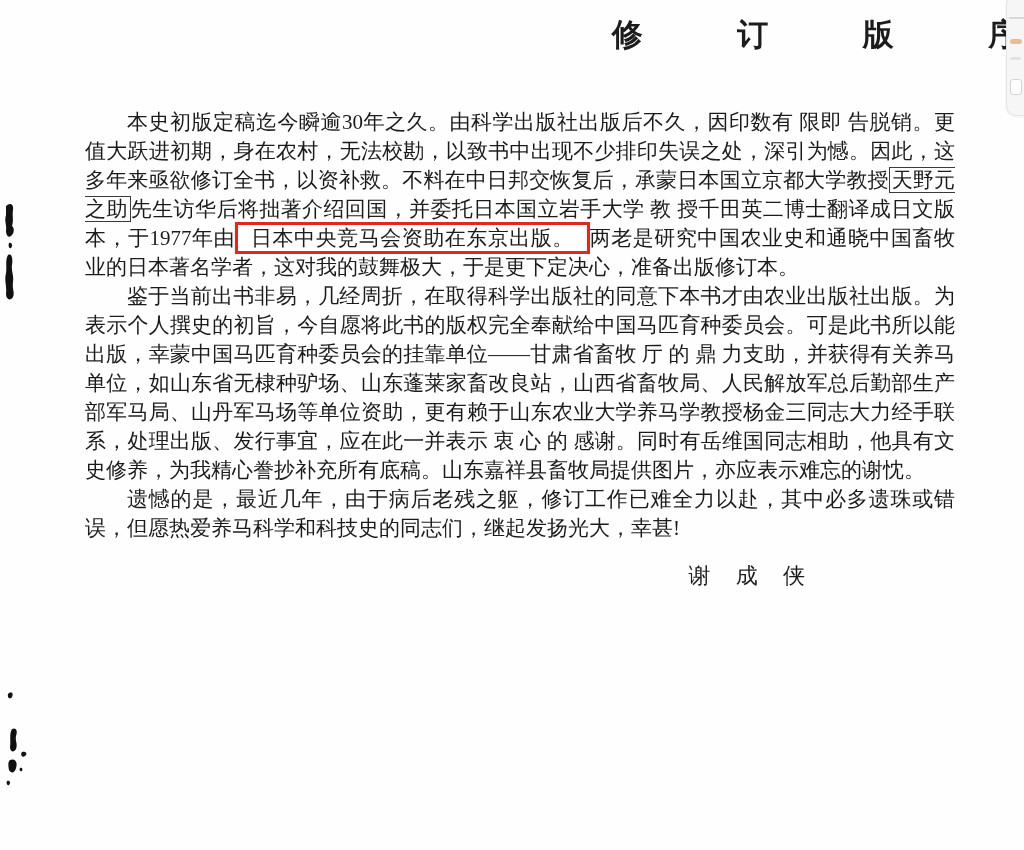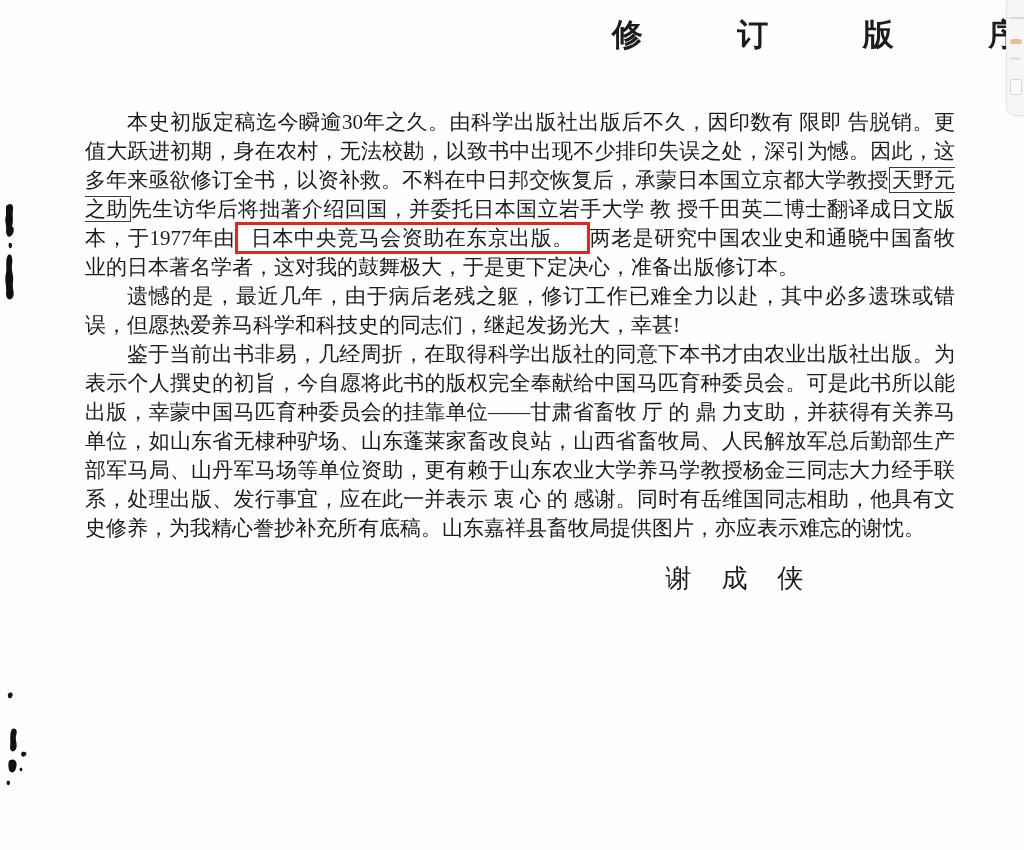--- a/index.html
+++ b/index.html
@@ -44,21 +44,21 @@
   }
   .red-box {
     border: 3px solid #dc2a1e;
     padding: 1px 13px;
     margin: -3px 0;
   }
   .signature {
     margin-top: 18px;
     width: 815px;
     text-align: right;
-    font-size: 26px;
+    font-size: 22px;
     letter-spacing: 0.45em;
     color: #1b1b1b;
   }
   .ink-marks {
     position: absolute; left: 0; top: 0;
     width: 60px; height: 850px;
     pointer-events: none;
   }
   
   .floating-widget {
@@ -99,23 +99,23 @@
 <body>
 
 <div class="scan-page">
 
   <h1 class="doc-title">修  订  版  序</h1>
 
   <div class="doc-body">
     <p><span>本史初版定稿迄今瞬逾30年之久。由科学出版社出版后不久，因印数有 限即 告脱销。更值大跃进初期，身在农村，无法校勘，以致书中出现不少排印失误之处，深引为憾。因此，这多年来亟欲修订全书，以资补救。不料在中日邦交恢复后，承蒙日本国立京都大学教授</span><span class="name-box">天野元之助</span><span>先生访华后将拙著介绍回国，并委托日本国立岩手大学 教 授千田英二博士翻译成日文版本，于1977年由</span><span class="red-box">日本中央竞马会资助在东京出版。</span><span>两老是研究中国农业史和通晓中国畜牧业的日本著名学者，这对我的鼓舞极大，于是更下定决心，准备出版修订本。</span></p>
 
 
+    <p>鉴于当前出书非易，几经周折，在取得科学出版社的同意下本书才由农业出版社出版。为表示个人撰史的初旨，今自愿将此书的版权完全奉献给中国马匹育种委员会。可是此书所以能出版，幸蒙中国马匹育种委员会的挂靠单位——甘肃省畜牧 厅 的 鼎 力支助，并获得有关养马单位，如山东省无棣种驴场、山东蓬莱家畜改良站，山西省畜牧局、人民解放军总后勤部生产部军马局、山丹军马场等单位资助，更有赖于山东农业大学养马学教授杨金三同志大力经手联系，处理出版、发行事宜，应在此一并表示 衷 心 的 感谢。同时有岳维国同志相助，他具有文史修养，为我精心誊抄补充所有底稿。山东嘉祥县畜牧局提供图片，亦应表示难忘的谢忱。</p>
+
     <p>遗憾的是，最近几年，由于病后老残之躯，修订工作已难全力以赴，其中必多遗珠或错误，但愿热爱养马科学和科技史的同志们，继起发扬光大，幸甚!</p>
-
-    <p>鉴于当前出书非易，几经周折，在取得科学出版社的同意下本书才由农业出版社出版。为表示个人撰史的初旨，今自愿将此书的版权完全奉献给中国马匹育种委员会。可是此书所以能出版，幸蒙中国马匹育种委员会的挂靠单位——甘肃省畜牧 厅 的 鼎 力支助，并获得有关养马单位，如山东省无棣种驴场、山东蓬莱家畜改良站，山西省畜牧局、人民解放军总后勤部生产部军马局、山丹军马场等单位资助，更有赖于山东农业大学养马学教授杨金三同志大力经手联系，处理出版、发行事宜，应在此一并表示 衷 心 的 感谢。同时有岳维国同志相助，他具有文史修养，为我精心誊抄补充所有底稿。山东嘉祥县畜牧局提供图片，亦应表示难忘的谢忱。</p>
   </div>
 
   <div class="signature">谢 成 侠</div>
 
   <svg class="ink-marks" viewBox="0 0 60 850">
     <path fill="#111" d="M6,206 C10,202 14,204 13,210 C12,216 14,220 12,226 C15,228 14,234 11,236 C9,238 6,236 6,231 C7,225 4,221 6,215 Z"></path>
     <path fill="#111" d="M9,243 C12,242 13,246 11,248 C9,249 8,246 9,243 Z"></path>
     <path fill="#111" d="M8,255 C12,253 13,259 12,265 C11,271 14,275 13,282 C12,290 15,292 13,297 C11,301 6,300 6,294 C7,286 4,281 6,273 C7,266 5,260 8,255 Z"></path>
     <path fill="#111" d="M8,694 C11,691 14,693 12,697 C10,700 7,698 8,694 Z"></path>
     <path fill="#111" d="M12,729 C16,727 18,731 16,736 C15,741 18,744 16,749 C14,753 10,752 10,747 C11,741 9,734 12,729 Z"></path>

